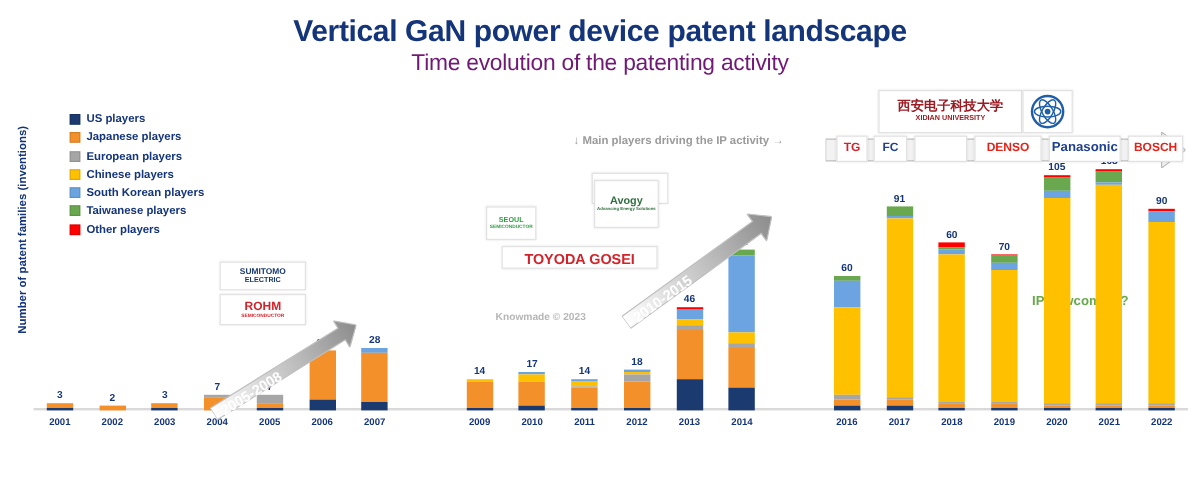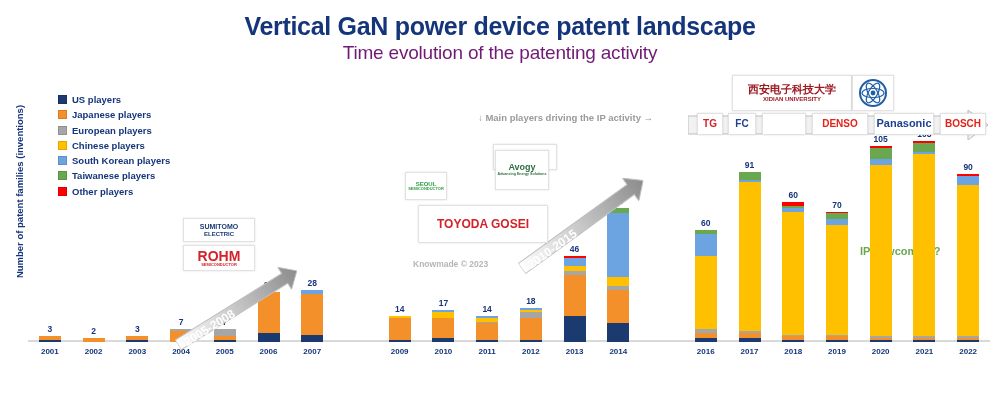--- a/index.html
+++ b/index.html
@@ -349,36 +349,36 @@
         <path d="M0,7.840000000000001 L134.6,7.840000000000001 L134.6,0 L150,14 L134.6,28 L134.6,20.16 L0,20.16 Z" fill="url(#g_late-growth-arrow)" stroke="#bfbfbf" stroke-width="1"></path>
       </svg><div class="arrow-text" style="left: 7.5px; top: 8.96px;">2010-2015</div></div>
     <div class="growth-arrow" style="left: 688px; top: 110px; width: 300px; height: 30px;"><svg width="300" height="30" viewBox="0 0 300 30">
         <path d="M0,6 L280,6 L280,0 L300,15 L280,30 L280,24 L0,24 Z" fill="#f2f2f2" stroke="#bdbdbd" stroke-width="1"></path>
       </svg></div>
     <div class="logo-plate" style="left: 183px; top: 218px; width: 72px; height: 24px;">
       <div class="logo-text" style="color: rgb(27, 58, 112); font-size: 7px;">SUMITOMO</div>
       <div class="logo-text" style="color: rgb(27, 58, 112); font-size: 6px;">ELECTRIC</div>
     </div>
     <div class="logo-plate" style="left: 183px; top: 245px; width: 72px; height: 26px;">
-      <div class="logo-text" style="color: rgb(210, 35, 42); font-size: 14px;">ROHM</div>
+      <div class="logo-text" style="color: rgb(210, 35, 42); font-size: 10px;">ROHM</div>
       <div class="logo-text" style="color: rgb(210, 35, 42); font-size: 4px;">SEMICONDUCTOR</div>
     </div>
     <div class="logo-plate" style="left: 405px; top: 172px; width: 42px; height: 28px;">
       <div class="logo-text" style="color: rgb(47, 158, 68); font-size: 6px;">SEOUL</div>
       <div class="logo-text" style="color: rgb(47, 158, 68); font-size: 4px;">SEMICONDUCTOR</div>
     </div>
     <div class="logo-plate" style="left: 493px; top: 144px; width: 64px; height: 26px;">
       <div class="logo-text" style="color: rgb(27, 58, 112); font-size: 7px;">SUMITOMO</div>
       <div class="logo-text" style="color: rgb(27, 58, 112); font-size: 6px;">ELECTRIC</div>
     </div>
     <div class="logo-plate" style="left: 495px; top: 150px; width: 54px; height: 40px;">
       <div class="logo-text" style="color: rgb(47, 111, 63); font-size: 9px;">Avogy</div>
       <div class="logo-text" style="color: rgb(47, 111, 63); font-size: 3.6px;">Advancing Energy Solutions</div>
     </div>
-    <div class="logo-plate" style="left: 418px; top: 205px; width: 130px; height: 38px;">
+    <div class="logo-plate" style="left: 418px; top: 205px; width: 130px; height: 19px; justify-content: flex-end;">
       <div class="logo-text" style="color: rgb(210, 35, 42); font-size: 12px;">TOYODA GOSEI</div>
     </div>
     <div class="logo-plate" style="left: 732px; top: 75px; width: 120px; height: 36px;">
       <div class="logo-text" style="color: rgb(156, 27, 35); font-size: 11px;">西安电子科技大学</div>
       <div class="logo-text" style="color: rgb(156, 27, 35); font-size: 6px;">XIDIAN UNIVERSITY</div>
     </div>
     <div class="logo-plate" style="left: 852px; top: 75px; width: 42px; height: 36px;">
       <svg width="30" height="30" viewBox="0 0 30 30">
         <circle cx="15" cy="15" r="13" fill="none" stroke="#1f5fa8" stroke-width="2"></circle>
         <ellipse cx="15" cy="15" rx="11" ry="4.5" fill="none" stroke="#1f5fa8" stroke-width="1.2"></ellipse>

